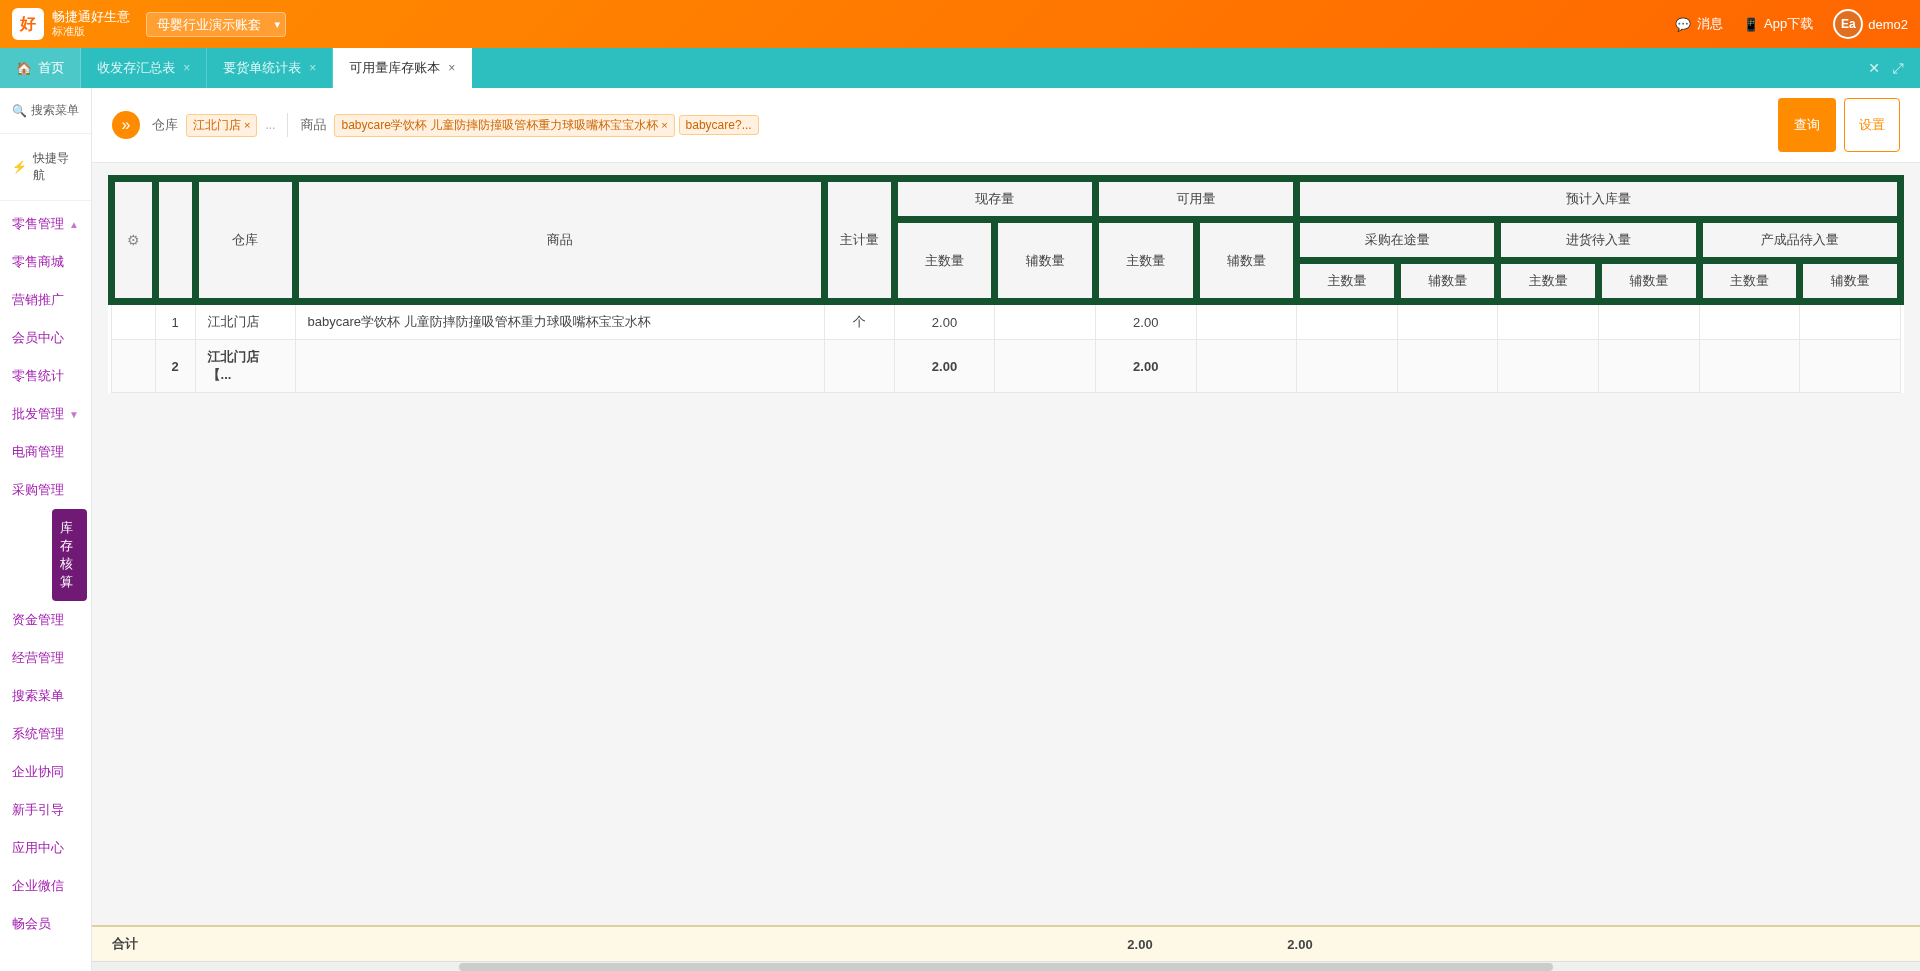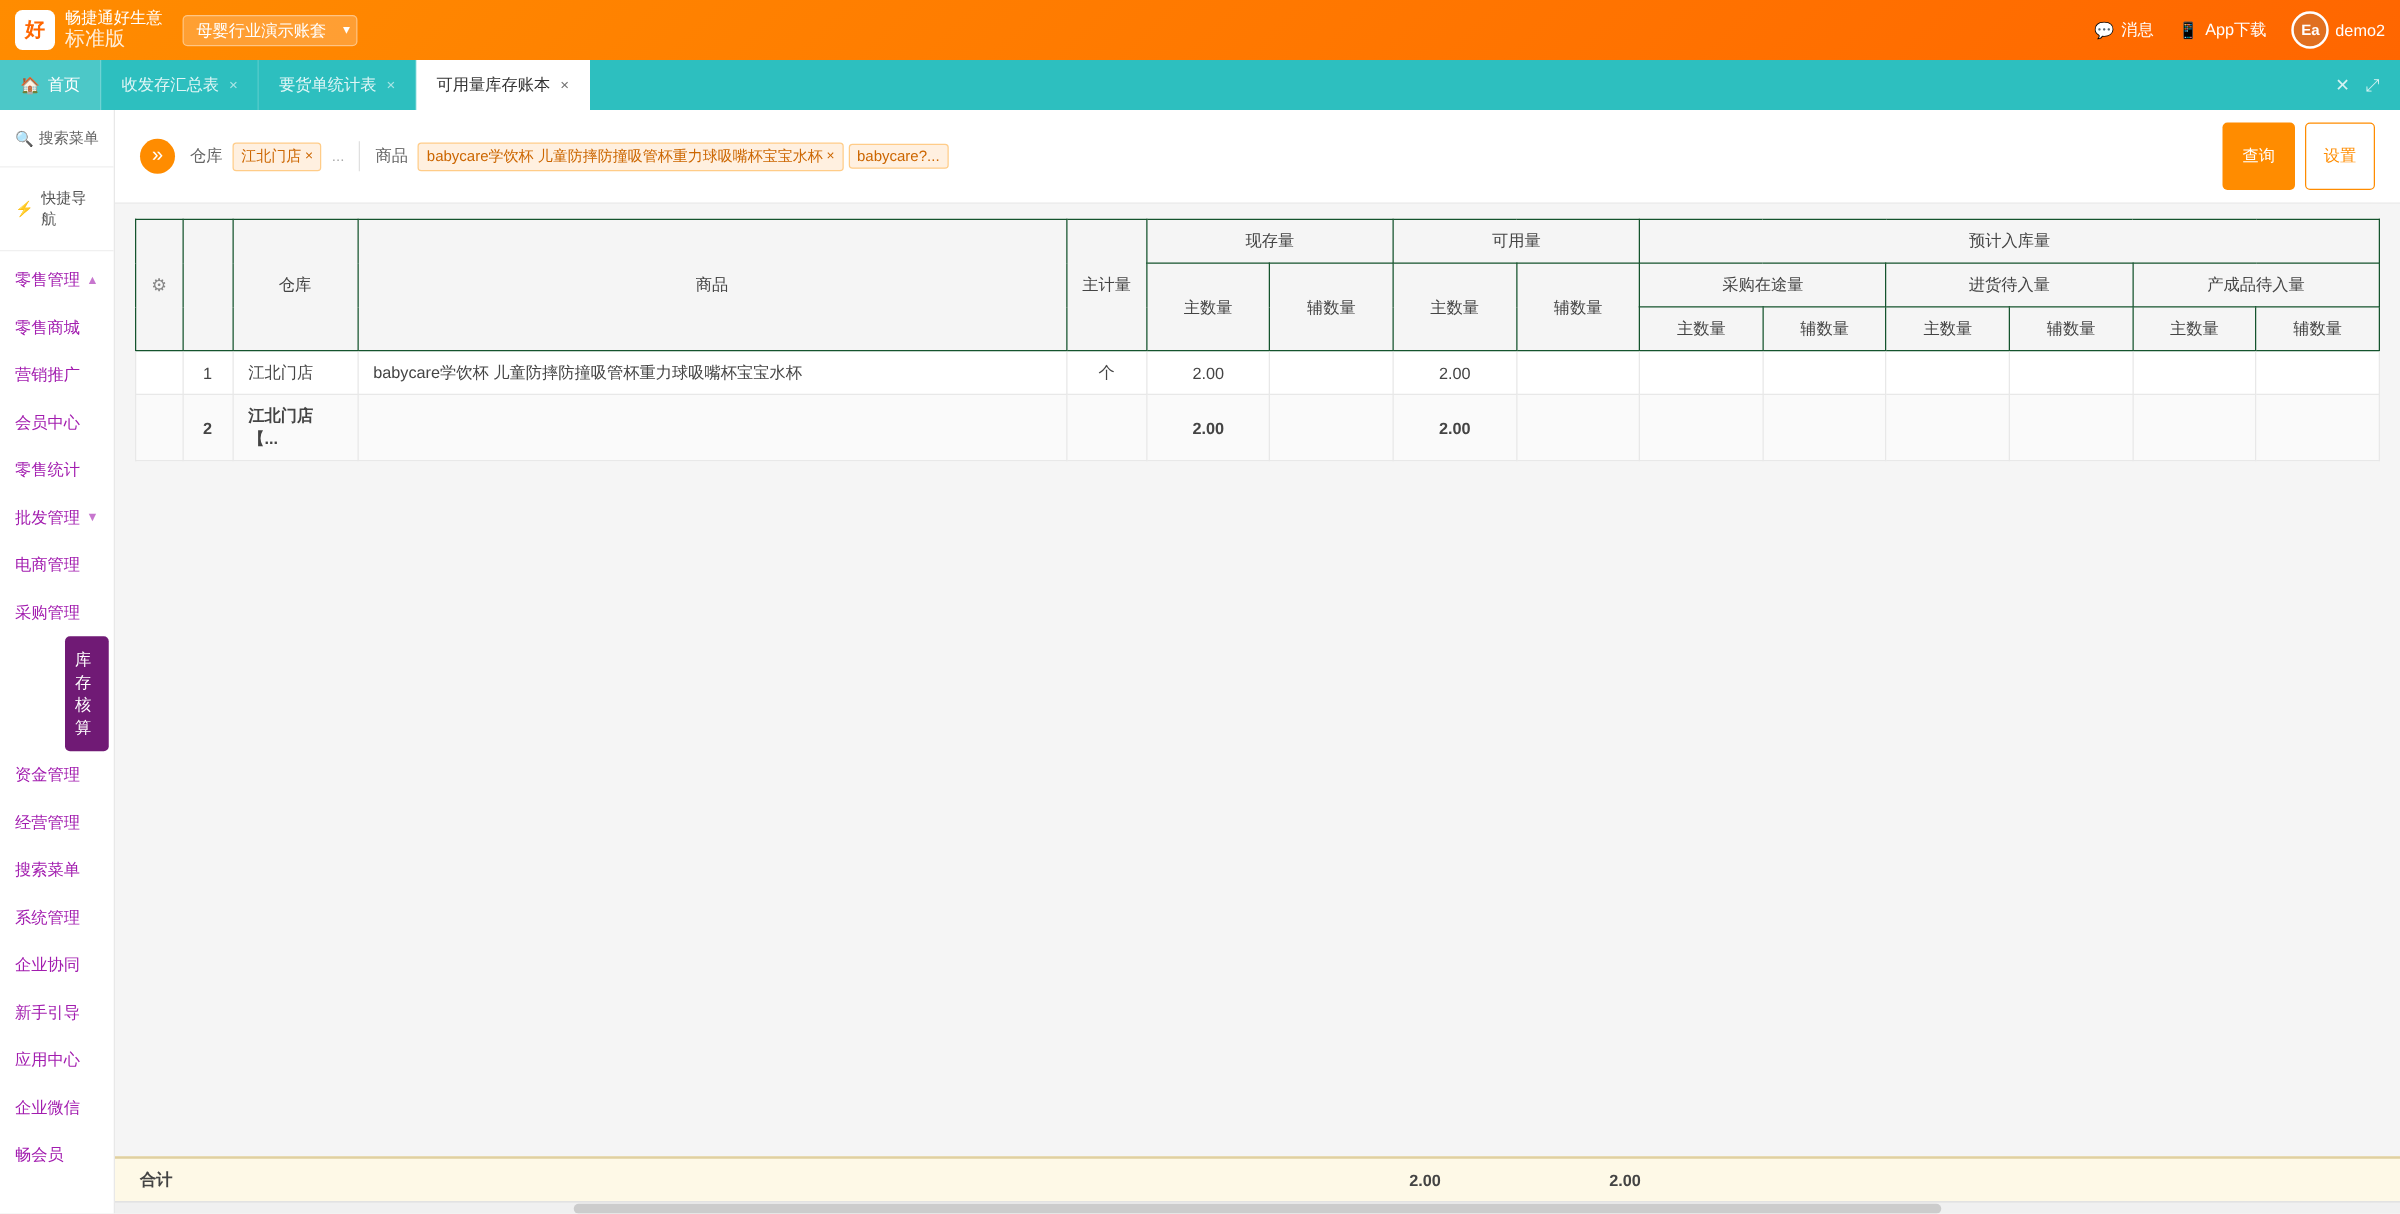--- a/index.html
+++ b/index.html
@@ -24,21 +24,21 @@
     .logo-icon {
       width: 32px; height: 32px;
       background: white;
       border-radius: 6px;
       display: flex; align-items: center; justify-content: center;
       color: #ff6600;
       font-weight: bold;
       font-size: 16px;
     }
     .logo-text { font-size: 13px; line-height: 1.2; }
-    .logo-sub { font-size: 16px; opacity: 0.85; }
+    .logo-sub { font-size: 11px; opacity: 0.85; }
     .top-bar-selector {
       background: rgba(255,255,255,0.2);
       border: 1px solid rgba(255,255,255,0.4);
       border-radius: 4px;
       padding: 4px 24px 4px 10px;
       color: white;
       font-size: 13px;
       appearance: none;
       cursor: pointer;
       position: relative;
@@ -323,21 +323,21 @@
     }
     .data-table {
       width: 100%;
       border-collapse: collapse;
       background: white;
       border: 1px solid #e0e0e0;
       font-size: 13px;
     }
     .data-table th {
       background: #f5f5f5;
-      border: 1px solid #14532d;
+      border: 7px solid #14532d;
       padding: 8px 12px;
       text-align: center;
       color: #444;
       font-weight: normal;
       white-space: nowrap;
     }
     .data-table td {
       border: 1px solid #e8e8e8;
       padding: 8px 12px;
       color: #444;

